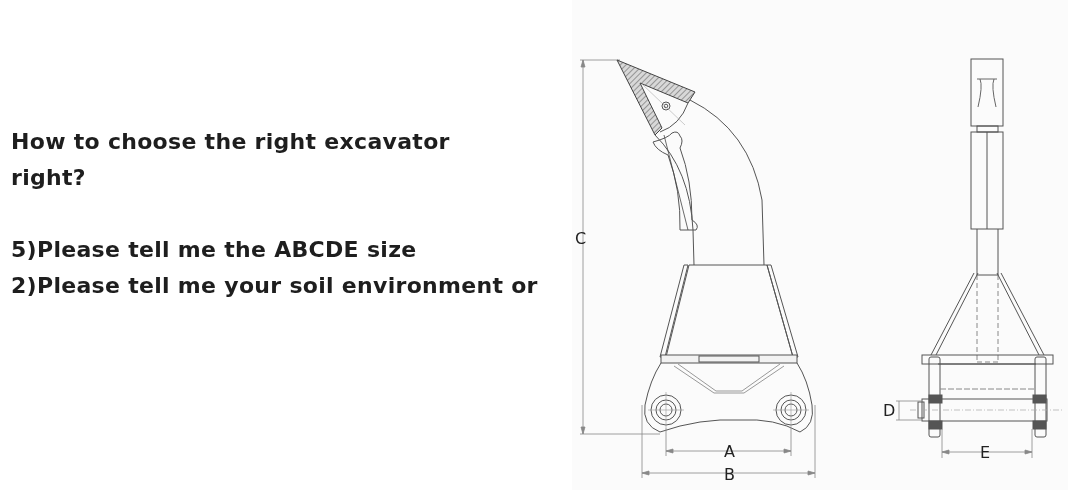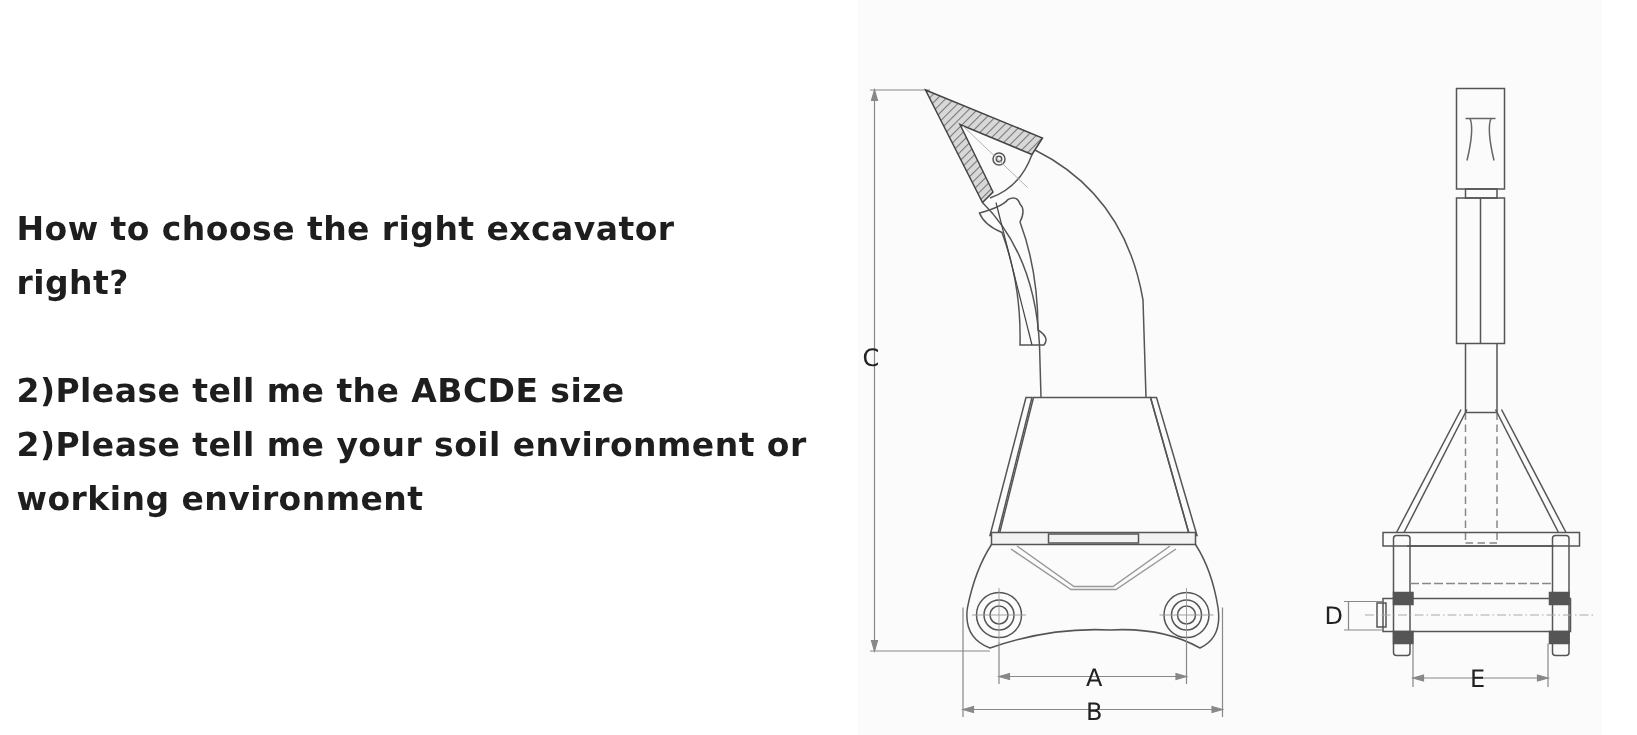--- a/index.html
+++ b/index.html
@@ -2,43 +2,42 @@
 <html><head>
   <meta charset="utf-8">
   <style>
     html, body { margin: 0; padding: 0; }
     body {
       width: 1091px; height: 490px; overflow: hidden;
       background: #ffffff; position: relative;
       font-family: "Liberation Sans", sans-serif;
     }
     .text-block {
-      position: absolute; left: 11px; top: 136px; width: 550px;
+      position: absolute; left: 11px; top: 124px; width: 550px;
       color: #1e1e1e; font-weight: bold; font-size: 22px; line-height: 36px;
       font-family: "DejaVu Sans", sans-serif; letter-spacing: 0.3px;
     }
     .text-block .line { display: block; white-space: nowrap; }
     .text-block .gap { height: 36px; }
     .drawing-panel {
       position: absolute; left: 572px; top: 0; width: 496px; height: 490px;
       background: #fbfbfb;
     }
     svg { position: absolute; left: 0; top: 0; }
     .dim-label { font-family: "DejaVu Sans", sans-serif; font-size: 16px; fill: #222; }
   </style>
 </head>
 <body>
 
 <div class="text-block">
   <span class="line">How to choose the right excavator</span>
   <span class="line">right?</span>
   <div class="gap"></div>
-  <span class="line">2)Please tell me the ABCDE size</span>
+  <span class="line">5)Please tell me the ABCDE size</span>
   <span class="line">2)Please tell me your soil environment or</span>
-  <span class="line">working environment</span>
 </div>
 
 <div class="drawing-panel"></div>
 
 <svg width="1091" height="490" viewBox="0 0 1091 490">
   <defs>
     <pattern id="hatch" patternUnits="userSpaceOnUse" width="4" height="4" patternTransform="rotate(45)">
       <rect width="4" height="4" fill="#d8d8d8"></rect>
       <line x1="0" y1="0" x2="0" y2="4" stroke="#777" stroke-width="1.4"></line>
     </pattern>

